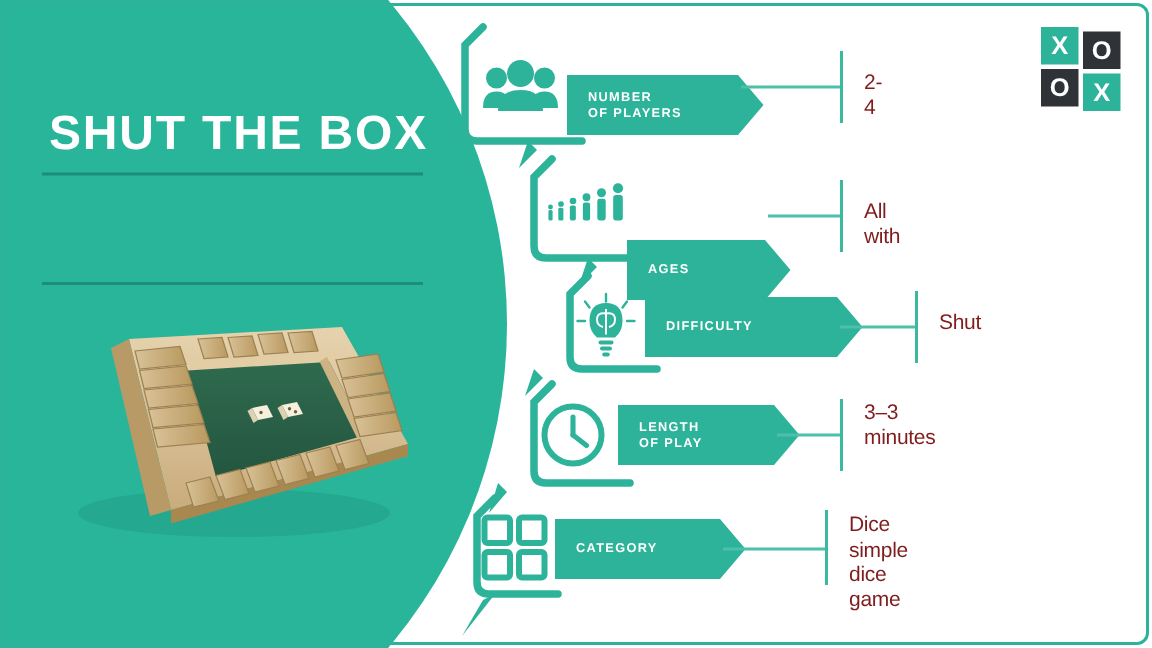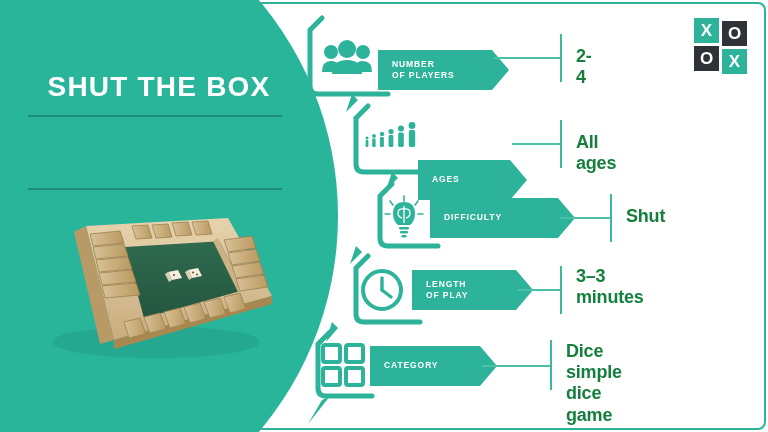--- a/index.html
+++ b/index.html
@@ -42,21 +42,21 @@
 
   .left-content {
     position:absolute;
     left:0px; top:0px; width:310px; height:432px;
     z-index:5;
   }
   .title {
     position:absolute;
     left:30px; top:72px; width:258px;
     color:#ffffff;
-    font-size:28px;
+    font-size:32px;
     font-weight:bold;
     letter-spacing:1.2px;
     line-height:1.05;
     text-align:center;
   }
   .rule-top {
     position:absolute;
     left:28px; top:115px; width:254px; height:2px;
     background:#1d8d79;
   }
@@ -121,23 +121,23 @@
     height:2px;
     background:#4cc0a9;
   }
   .divider {
     position:absolute;
     width:2px;
     background:#3ab99f;
   }
   .value {
     position:absolute;
-    color:#15803d;
-    font-size:18px;
-    font-weight:bold;
+    color:#7f1d1d;
+    font-size:14px;
+    font-weight:normal;
     line-height:1.18;
     white-space:pre-line;
     letter-spacing:-0.2px;
   }
 
   
   .logo { position:absolute; right:18px; top:18px; width:56px; height:56px; z-index:50; }
   .logo-cell {
     position:absolute; width:25px; height:25px;
     display:flex; align-items:center; justify-content:center;
@@ -279,21 +279,21 @@
             <circle cx="48" cy="5.5" r="3.4"></circle>
               <rect x="44.8" y="10" width="6.4" height="17" rx="1.8"></rect>
           </g>
         </svg>
       </div>
       <div class="tag" style="left:418px; top:124px; width:92px;margin-top:36px;">
         <span class="tag-text">AGES</span>
       </div>
       <div class="connector" style="left:512px; top:143px; width:48px;"></div>
       <div class="divider" style="left:560px; top:120px; height:48px;"></div>
-      <div class="value" style="left:576px; top:132px;">All ages</div>
+      <div class="value" style="left:576px; top:132px;">All with</div>
     </div>
 
     <div class="row">
       <svg class="bracket-svg" width="768" height="432">
         <path d="M392 184 L380 196 L380 238 Q380 246 388 246 L438 246" fill="none" stroke="#2cb39a" stroke-width="5" stroke-linecap="round"></path>
         <path d="M356 246 L350 264 L362 252 Z" fill="#2cb39a"></path>
       </svg>
       <div class="icon-wrap" style="left:382px; top:194px;">
         <svg width="44" height="46" viewBox="0 0 44 46">
           <g stroke="#2cb39a" stroke-width="1.6" stroke-linecap="round">

